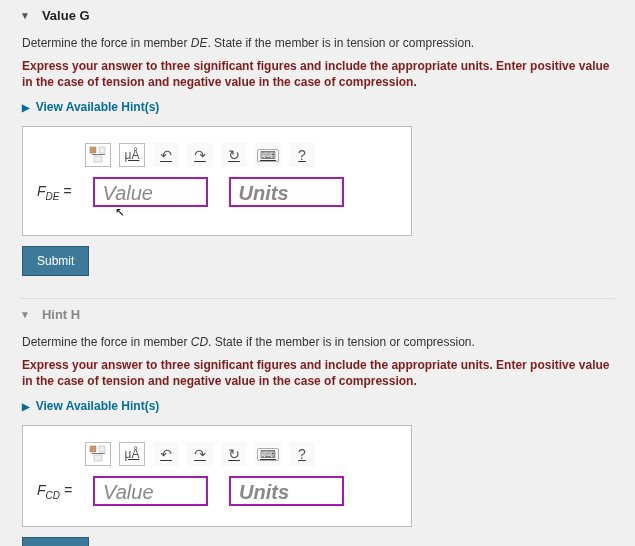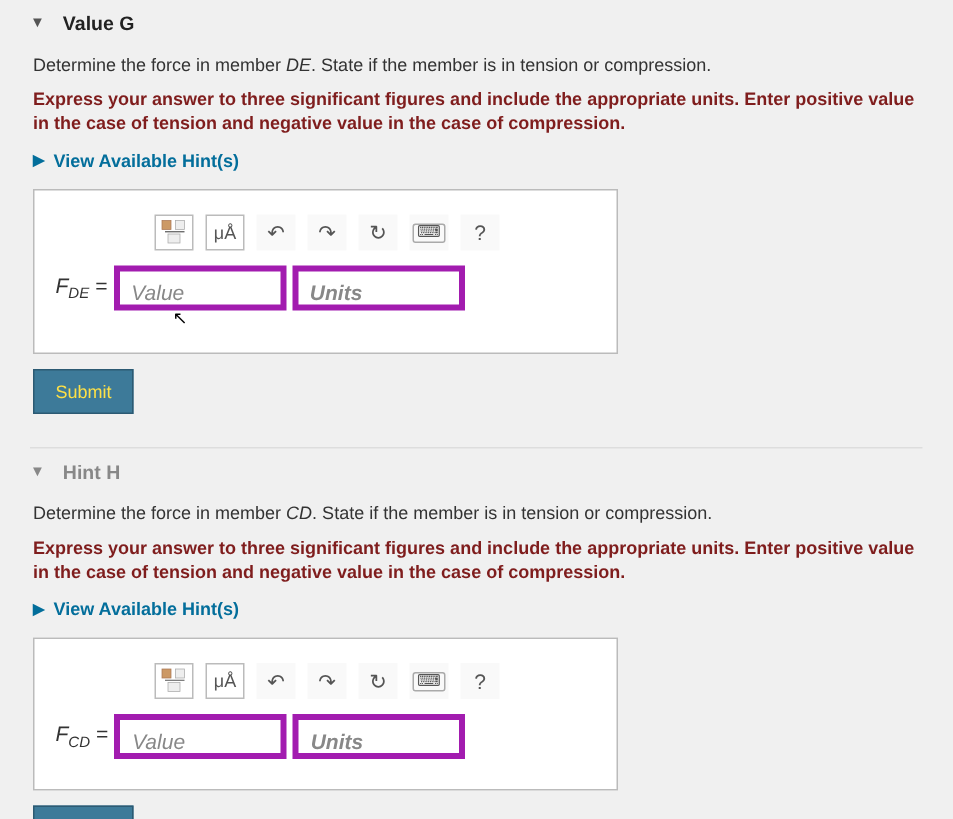--- a/index.html
+++ b/index.html
@@ -64,22 +64,23 @@
       border: 1px solid #bbb;
       background: #fff;
       padding: 16px 14px 14px 14px;
       width: 390px;
       margin-bottom: 10px;
     }
     .toolbar {
       display: flex;
       align-items: center;
       gap: 8px;
-      margin-left: 66px;
+      margin-left: 48px;
       margin-bottom: 10px;
+      text-decoration: underline;
     }
     .tb-btn {
       width: 26px;
       height: 24px;
       display: flex;
       align-items: center;
       justify-content: center;
       font-size: 14px;
       color: #555;
       background: #f9f9f9;
@@ -93,44 +94,44 @@
     .tb-btn.frac svg { display:block; }
     .tb-btn.mu {
       border: 1px solid #bbb;
       background: #fff;
       font-size: 12px;
     }
     .tb-icon { cursor: pointer; }
     .answer-row {
       display: flex;
       align-items: center;
-      gap: 4px;
+      gap: 21px;
     }
     .var-label {
       font-style: italic;
       font-size: 14px;
       color: #333;
       white-space: nowrap;
     }
     .var-label .sub { font-size: 10px; font-style: italic; vertical-align: sub; }
     .input-box {
-      border: 4px solid #a21caf;
+      border: 2px solid #a21caf;
       height: 30px;
       font-style: italic;
       color: #888;
-      font-size: 14px;
+      font-size: 20px;
       padding-left: 8px;
       line-height: 28px;
       background: #fff;
     }
     .value-input { width: 115px; }
     .units-input { width: 115px; font-weight: bold; }
     .submit-btn {
       background: #3d7a99;
-      color: #fde047;
+      color: #ffffff;
       border: 1px solid #2c5a73;
       padding: 7px 14px;
       font-size: 12px;
       cursor: pointer;
     }
     .divider { height: 18px; }
     .part-collapsed {
       border-top: 1px solid #ddd;
       padding-top: 8px;
       margin-top: 4px;

